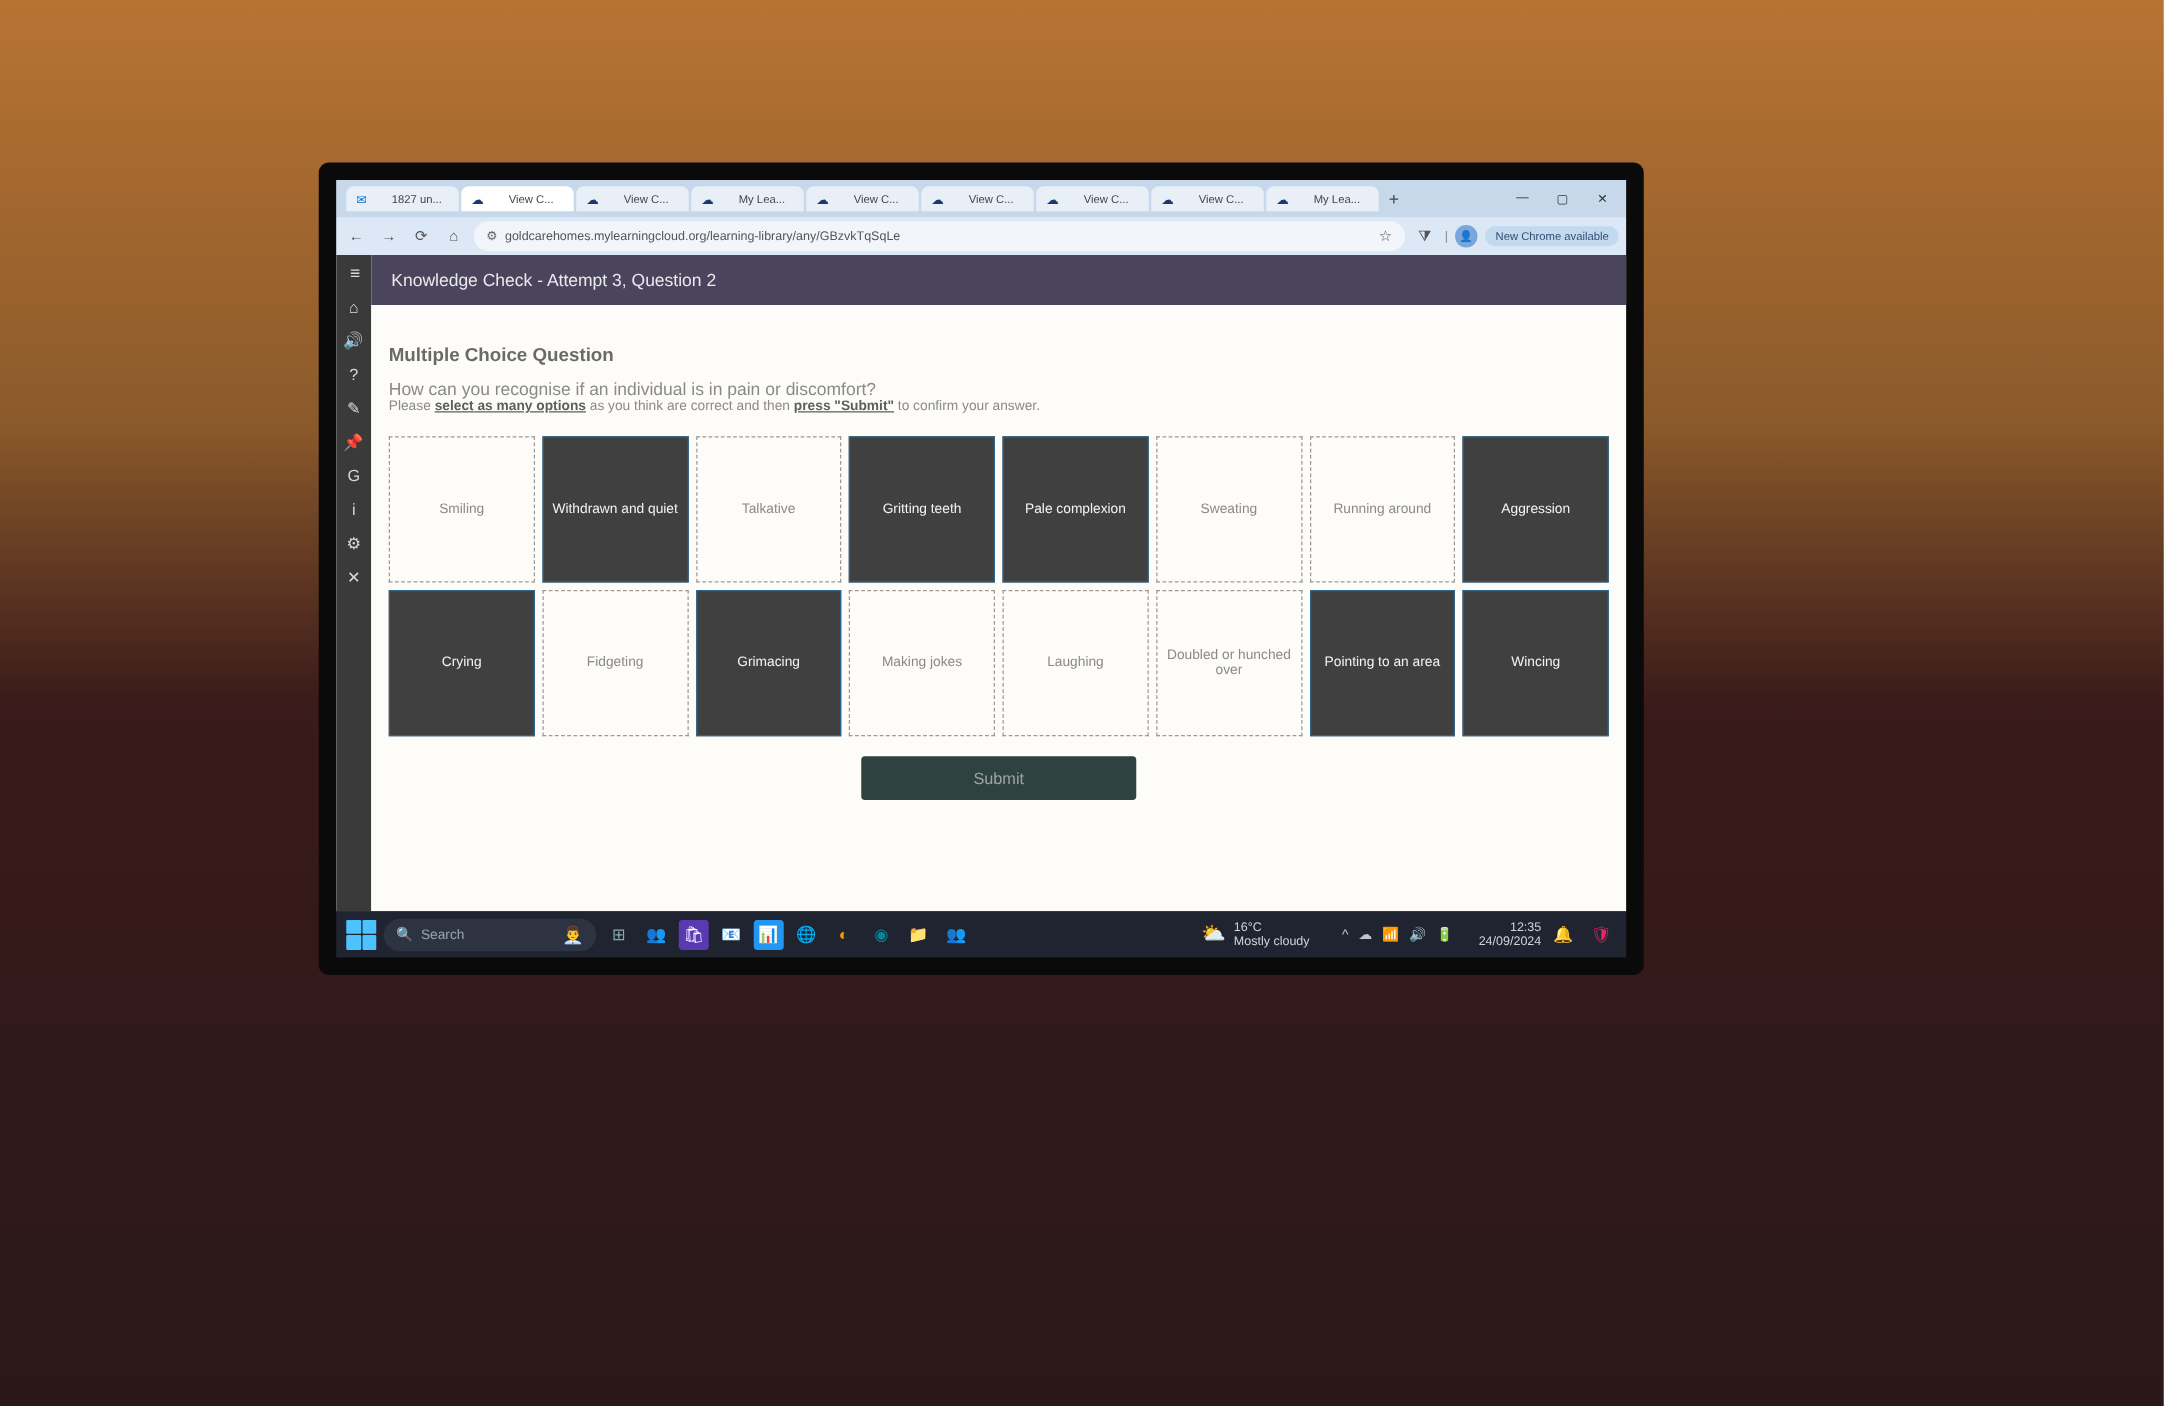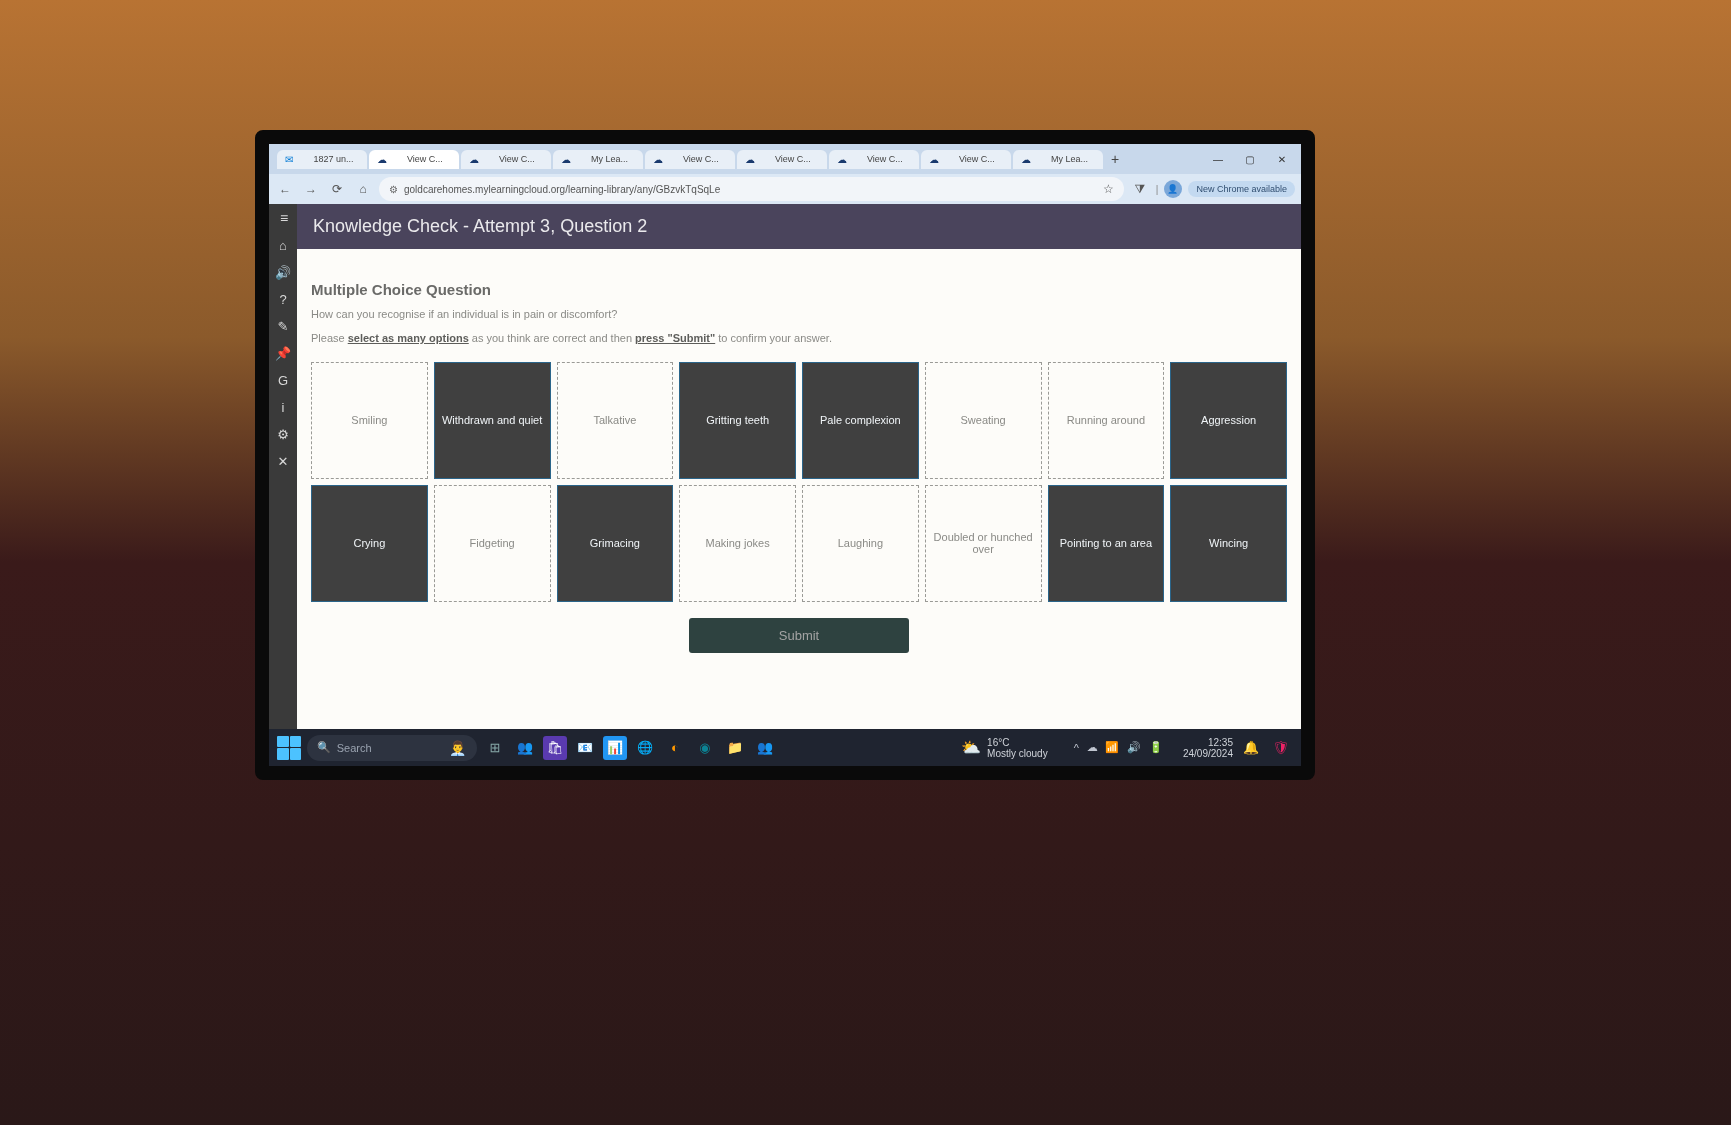--- a/index.html
+++ b/index.html
@@ -137,38 +137,38 @@
     .sidebar-item { font-size: 13px; }
     .content {
       flex: 1;
       background: #fdfcf9;
       display: flex;
       flex-direction: column;
     }
     .quiz-header {
       background: #4a445c;
       color: #eae9ec;
-      font-size: 18px;
+      font-size: 14px;
       font-weight: 500;
       padding: 12px 16px;
     }
     .quiz-body {
       padding: 32px 14px 10px 14px;
       flex: 1;
     }
     .mcq-title {
       color: #6a6a68;
       font-size: 15px;
       font-weight: 600;
       margin-bottom: 10px;
     }
     .question-text {
       color: #8a8a86;
-      font-size: 11px;
-      margin-bottom: 12px;
+      font-size: 14px;
+      margin-bottom: 0;
     }
     .instruct {
       color: #8a8a86;
       font-size: 11px;
       margin-bottom: 18px;
     }
     .instruct strong { color: #5d5d5a; font-weight: 600; text-decoration: underline; }
     .options-grid {
       display: grid;
       grid-template-columns: repeat(8, 1fr);

